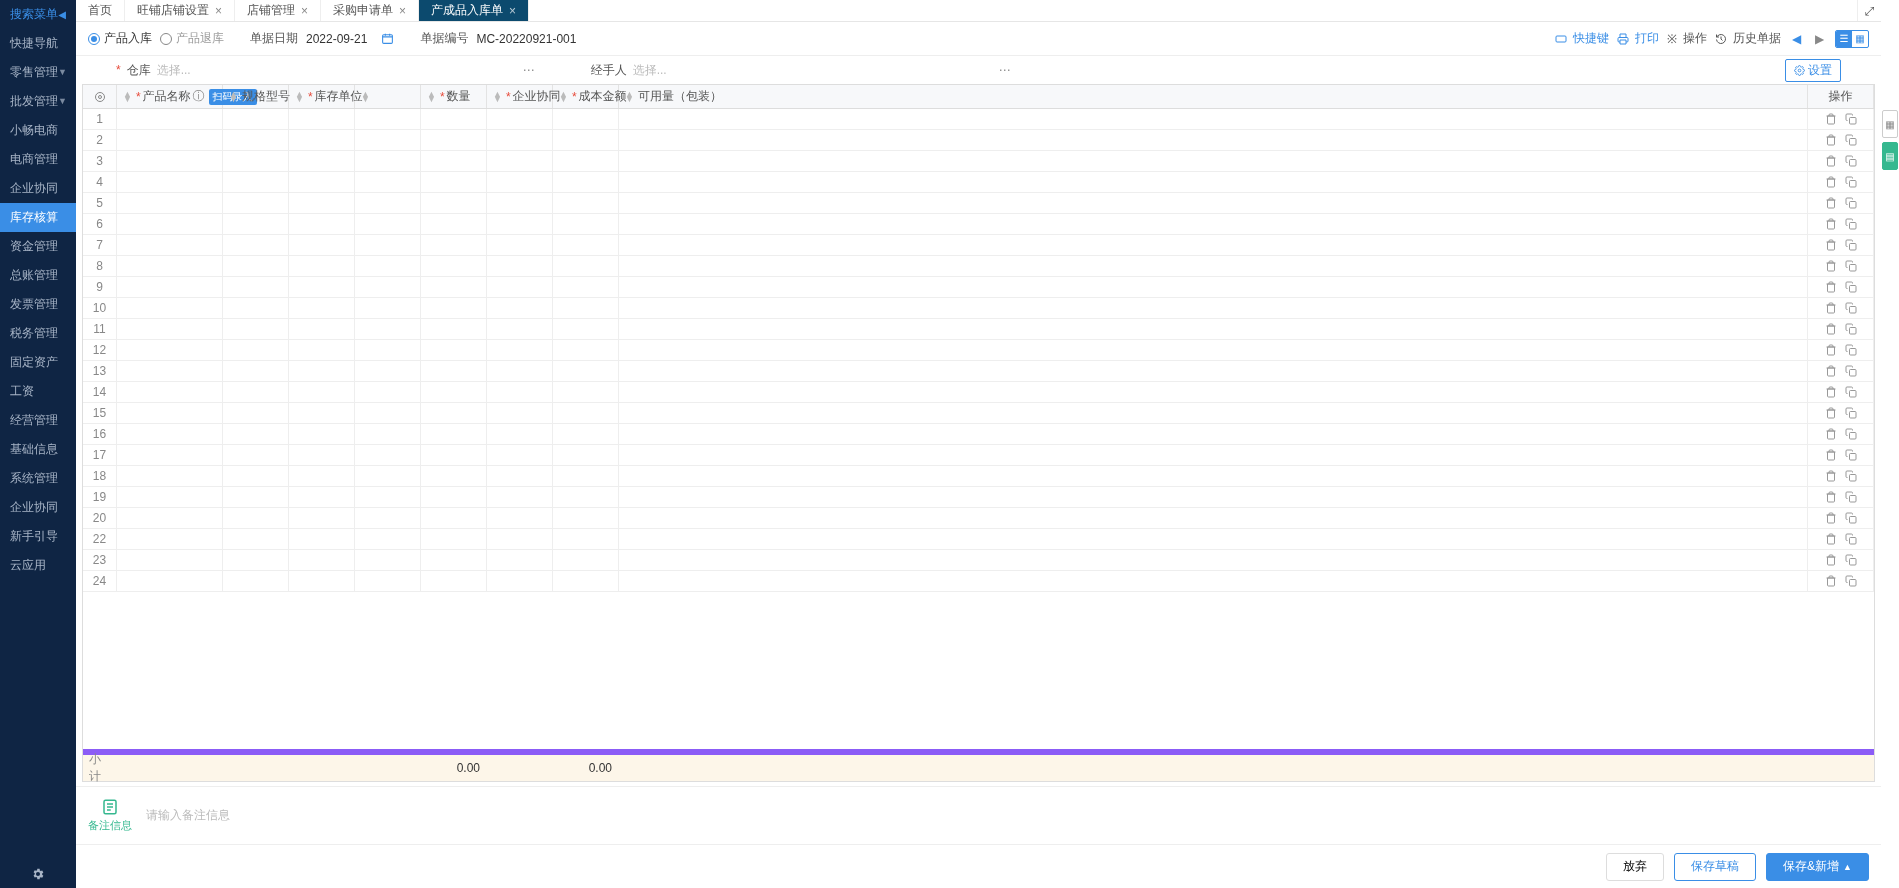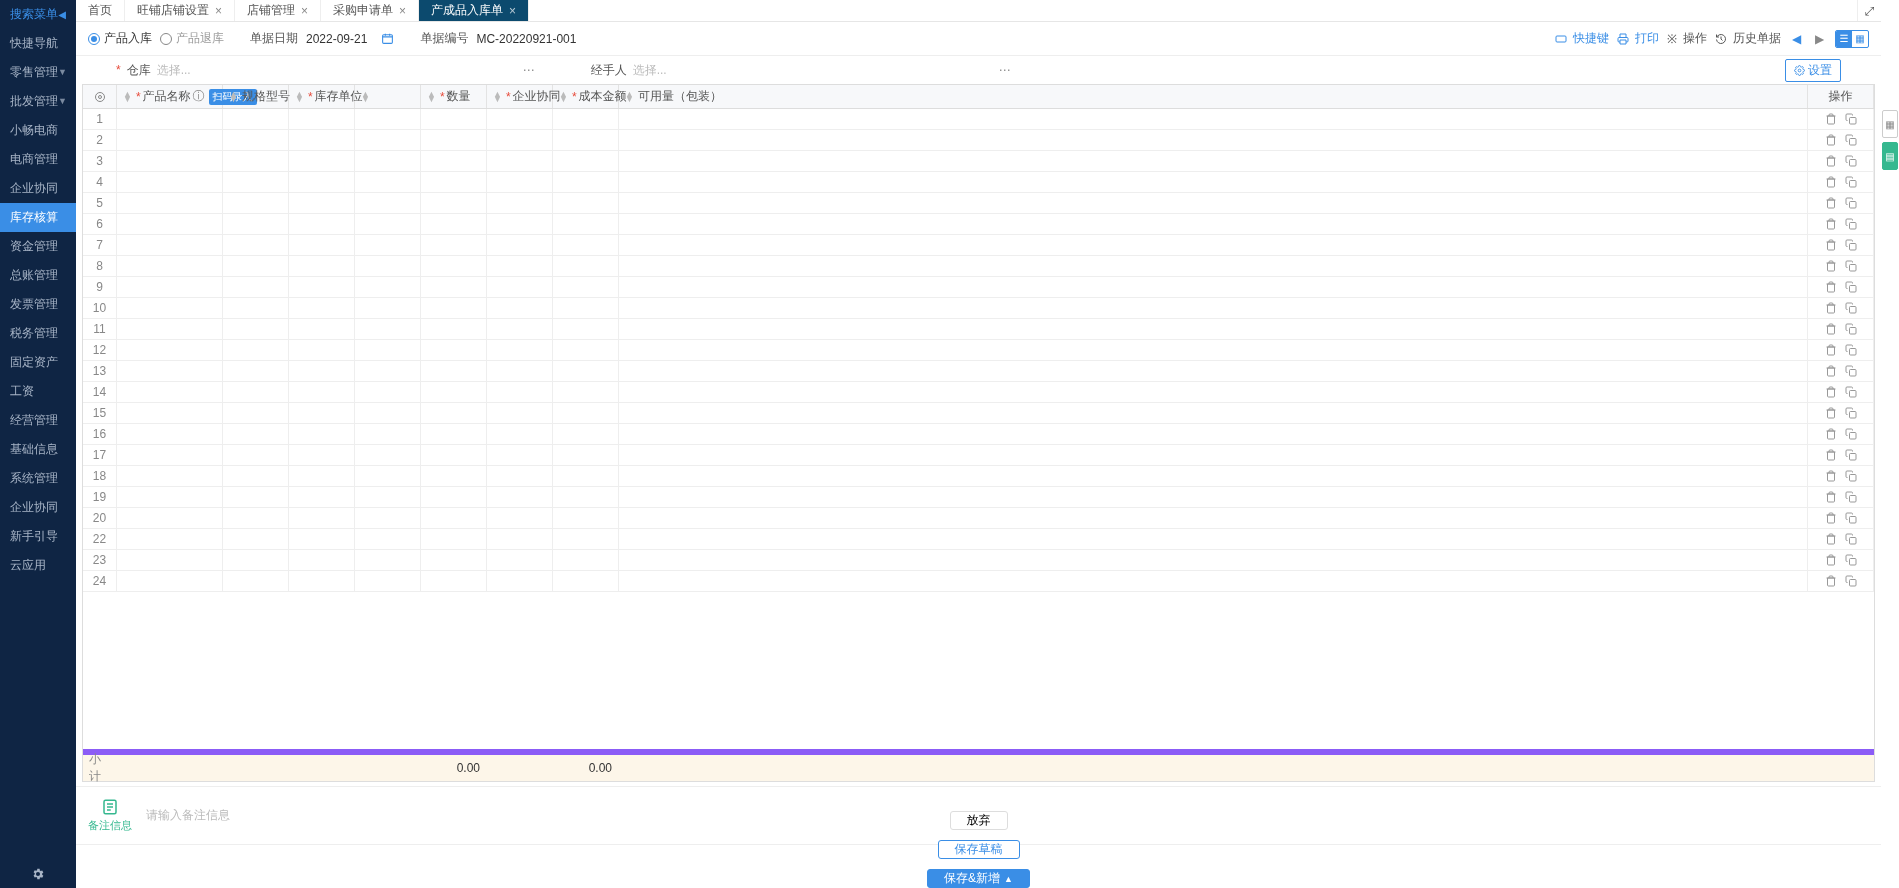--- a/index.html
+++ b/index.html
@@ -79,21 +79,21 @@
 .c-ops{width:66px;justify-content:center;gap:8px;}
 .op-icon{color:#999;cursor:pointer;font-size:12px;}
 
 
 .remark{height:58px;display:flex;align-items:center;padding:0 12px;gap:14px;border-top:1px solid #eee;}
 .rm-icon{display:flex;flex-direction:column;align-items:center;gap:2px;color:#35b88f;font-size:11px;}
 .rm-icon svg{width:18px;height:18px;}
 .rm-input{flex:1;color:#bbb;padding:6px 0;max-width:1280px;}
 
 
-.bottom{height:44px;border-top:1px solid #eee;display:flex;align-items:center;justify-content:flex-end;padding:0 12px;gap:10px;flex-direction:column;}
+.bottom{height:44px;border-top:1px solid #eee;display:flex;align-items:center;justify-content:flex-end;padding:0 12px;gap:10px;}
 .btn{height:28px;padding:0 16px;border-radius:3px;cursor:pointer;display:flex;align-items:center;font-size:12px;border:1px solid #ddd;background:#fff;}
 .btn.outline-blue{border-color:#3a8ee6;color:#3a8ee6;}
 .btn.primary{background:#3a8ee6;color:#fff;border-color:#3a8ee6;gap:4px;}
 
 
 .rail{width:18px;display:flex;flex-direction:column;gap:4px;padding-top:110px;align-items:center;}
 .rail-btn{width:16px;height:28px;border:1px solid #ccc;border-radius:2px;cursor:pointer;display:flex;align-items:center;justify-content:center;font-size:10px;color:#888;}
 .rail-btn.active{background:#35b88f;border-color:#35b88f;color:#fff;}
 
 svg{display:block;}

